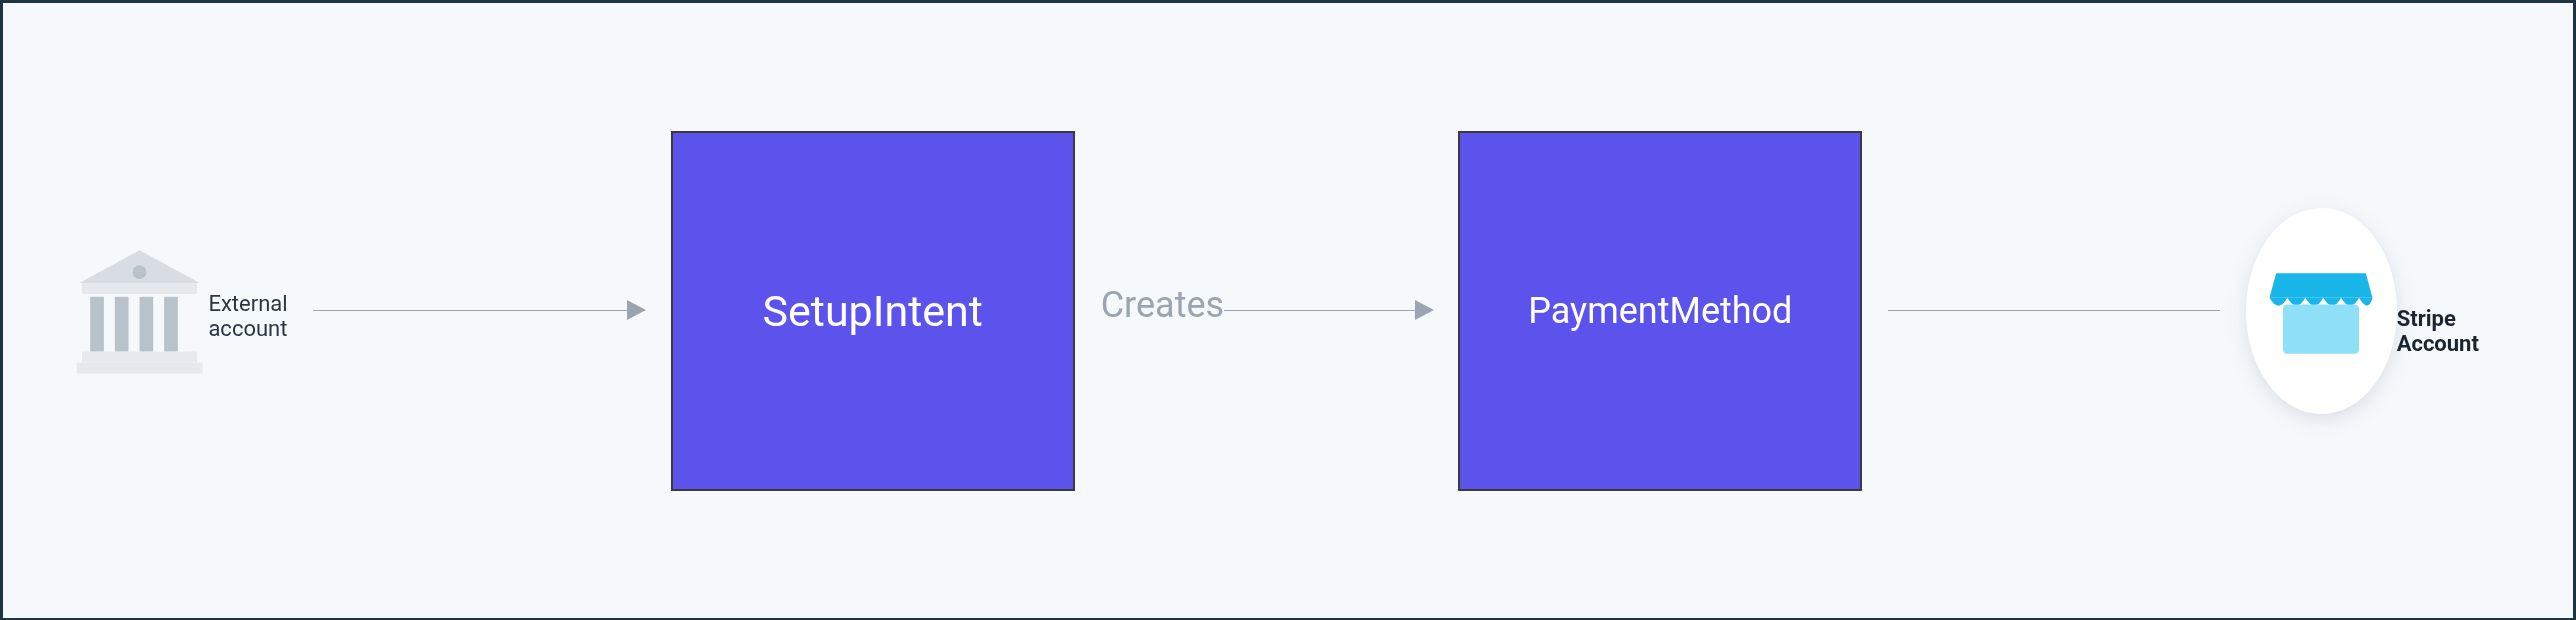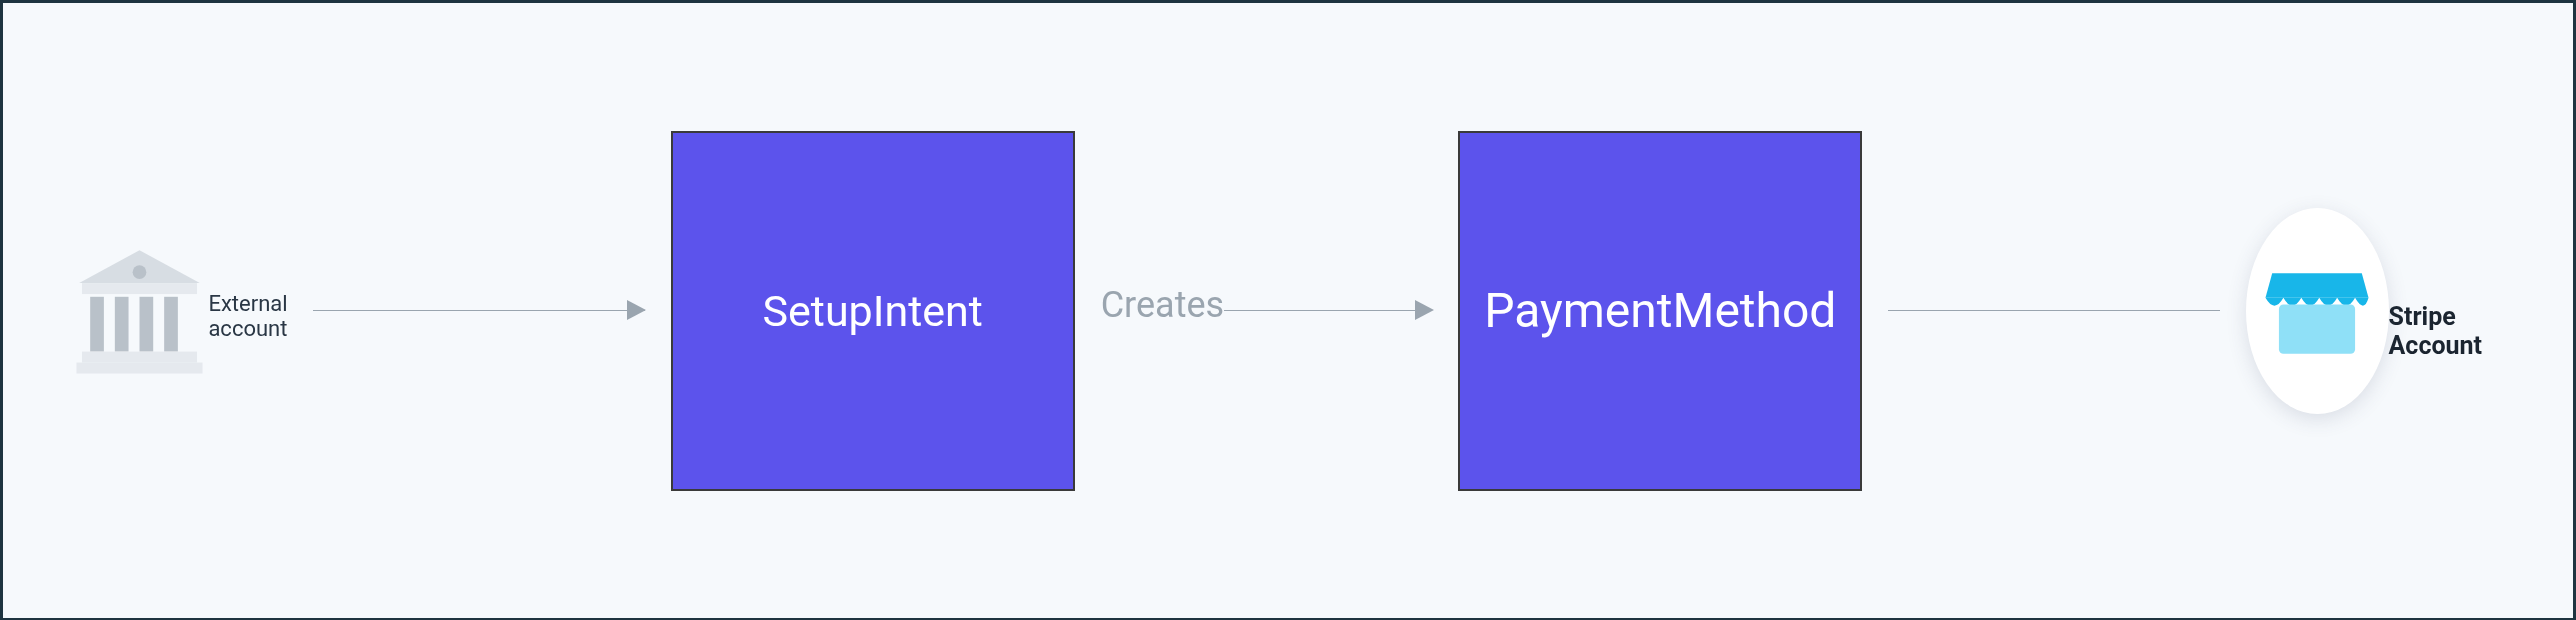--- a/index.html
+++ b/index.html
@@ -81,38 +81,38 @@
     border: 2.6px solid #3a3a3a;
     color: #ffffff;
     display: flex;
     align-items: center;
     justify-content: center;
     font-size: 43px;
     width: 404px;
     height: 360px;
     flex-shrink: 0;
   }
-  .box.small-text { font-size: 48px; text-align: right; }
+  .box.small-text { font-size: 36px; text-align: right; }
   .stripe-wrap {
     width: 258px;
     align-items: center;
   }
   .stripe-circle {
     width: 206px;
     height: 206px;
     border-radius: 50%;
     background: #ffffff;
     box-shadow: 0 5.2px 20.6px rgba(60,70,100,0.15);
     display: flex;
     align-items: center;
     justify-content: center;
   }
   .stripe-label {
     margin-top: 41px;
-    font-size: 25px;
+    font-size: 22px;
     font-weight: 700;
     color: #1b2530;
   }
   
   .gap-left  { margin-left: 26px; }
   .gap-right { margin-right: 26px; }
 </style>
 </head>
 <body>
 

